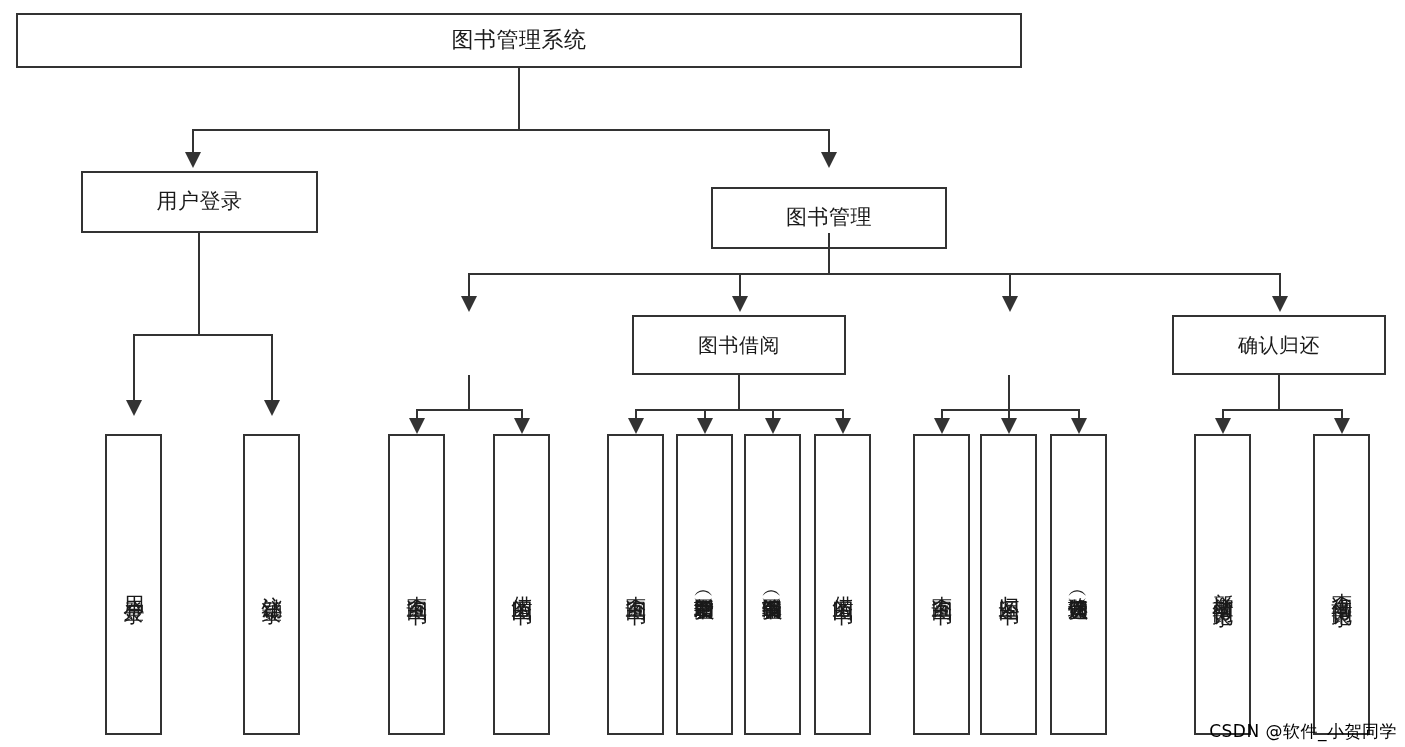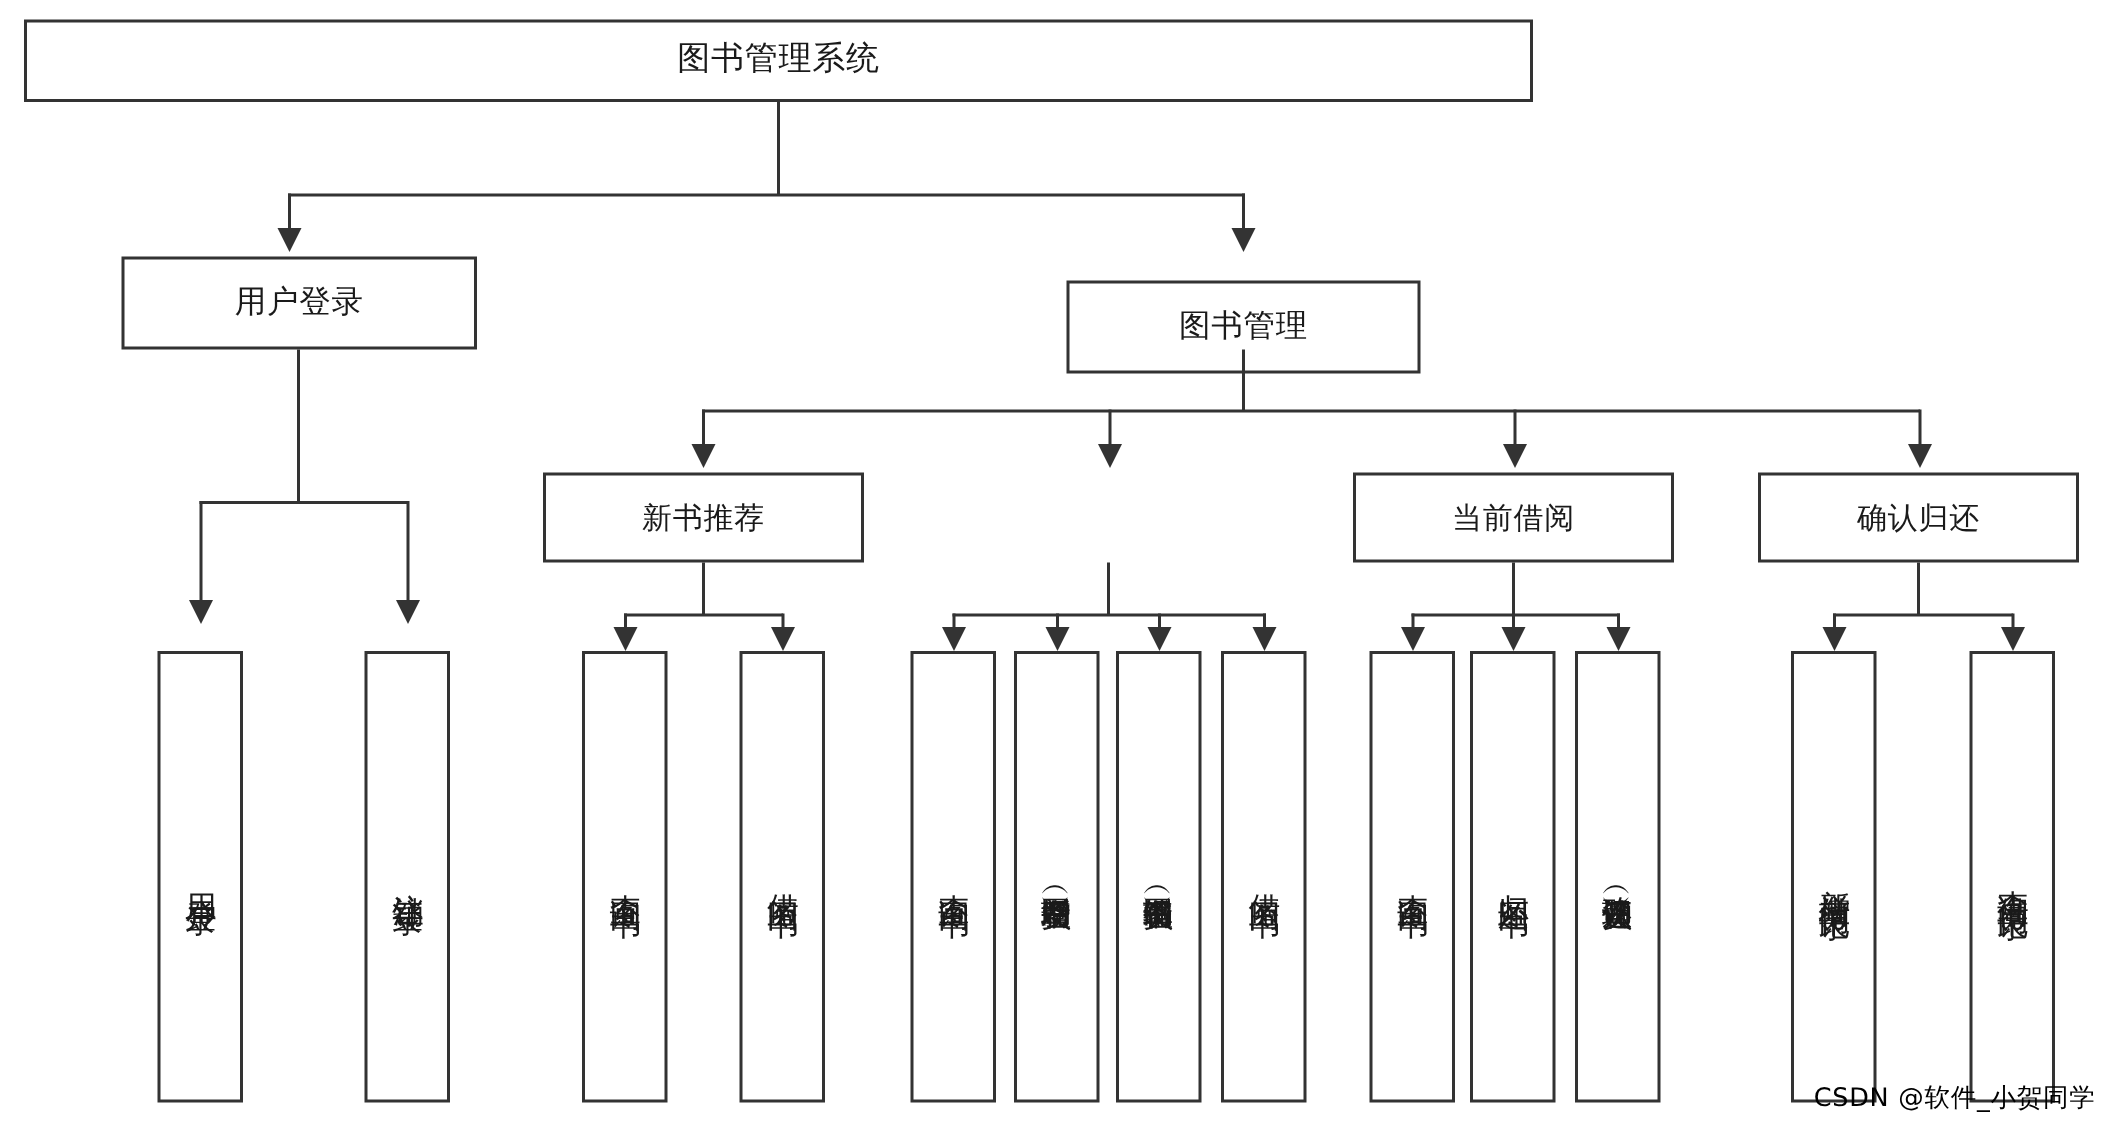--- a/index.html
+++ b/index.html
@@ -129,25 +129,22 @@
   <div class="edge h" style="left:468px; top:273px; width:812px; height:2px;"></div>
   <div class="edge v" style="left:468px; top:273px; width:2px; height:26px;"></div>
   <div class="arrow" style="left:461px; top:296px;"></div>
   <div class="edge v" style="left:739px; top:273px; width:2px; height:26px;"></div>
   <div class="arrow" style="left:732px; top:296px;"></div>
   <div class="edge v" style="left:1009px; top:273px; width:2px; height:26px;"></div>
   <div class="arrow" style="left:1002px; top:296px;"></div>
   <div class="edge v" style="left:1279px; top:273px; width:2px; height:26px;"></div>
   <div class="arrow" style="left:1272px; top:296px;"></div>
 
-  <div class="node l3" style="left:362px; top:315px; width:214px; height:60px;">
-    <span class="label">新书推荐</span>
-  </div>
-  <div class="node l3" style="left:902px; top:315px; width:214px; height:60px;">
-    <span class="label">当前借阅</span>
+  <div class="node l3" style="left:632px; top:315px; width:214px; height:60px;">
+    <span class="label">图书借阅</span>
   </div>
   <div class="node l3" style="left:1172px; top:315px; width:214px; height:60px;">
     <span class="label">确认归还</span>
   </div>
 
   <div class="edge v" style="left:468px; top:375px; width:2px; height:35px;"></div>
   <div class="edge h" style="left:416px; top:409px; width:106px; height:2px;"></div>
   <div class="edge v" style="left:416px; top:409px; width:2px; height:12px;"></div>
   <div class="arrow" style="left:409px; top:418px;"></div>
   <div class="edge v" style="left:521px; top:409px; width:2px; height:12px;"></div>

